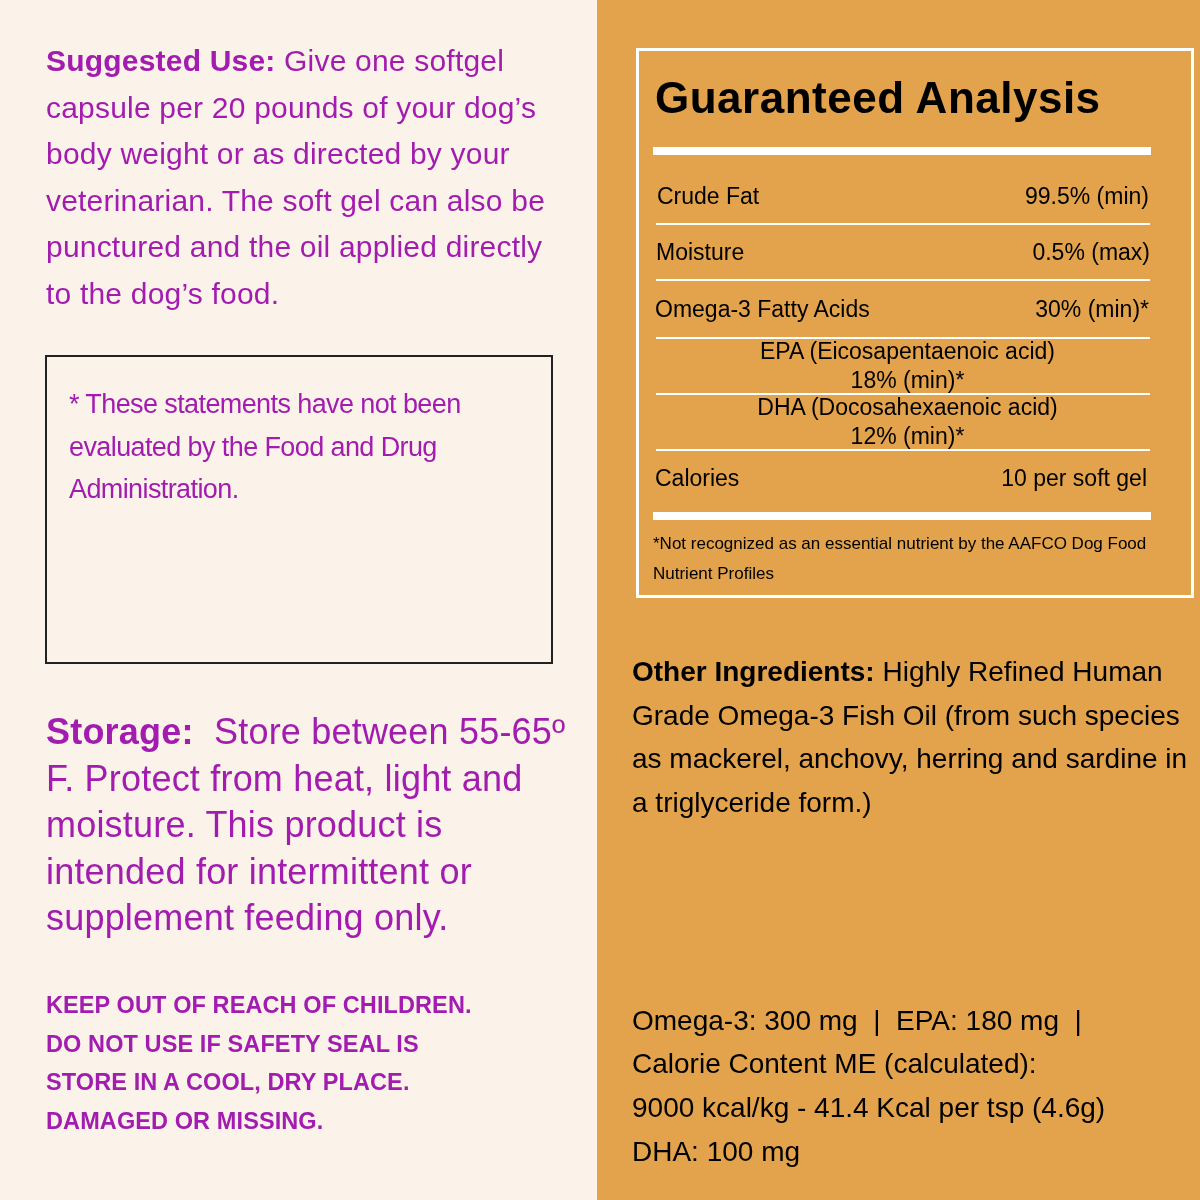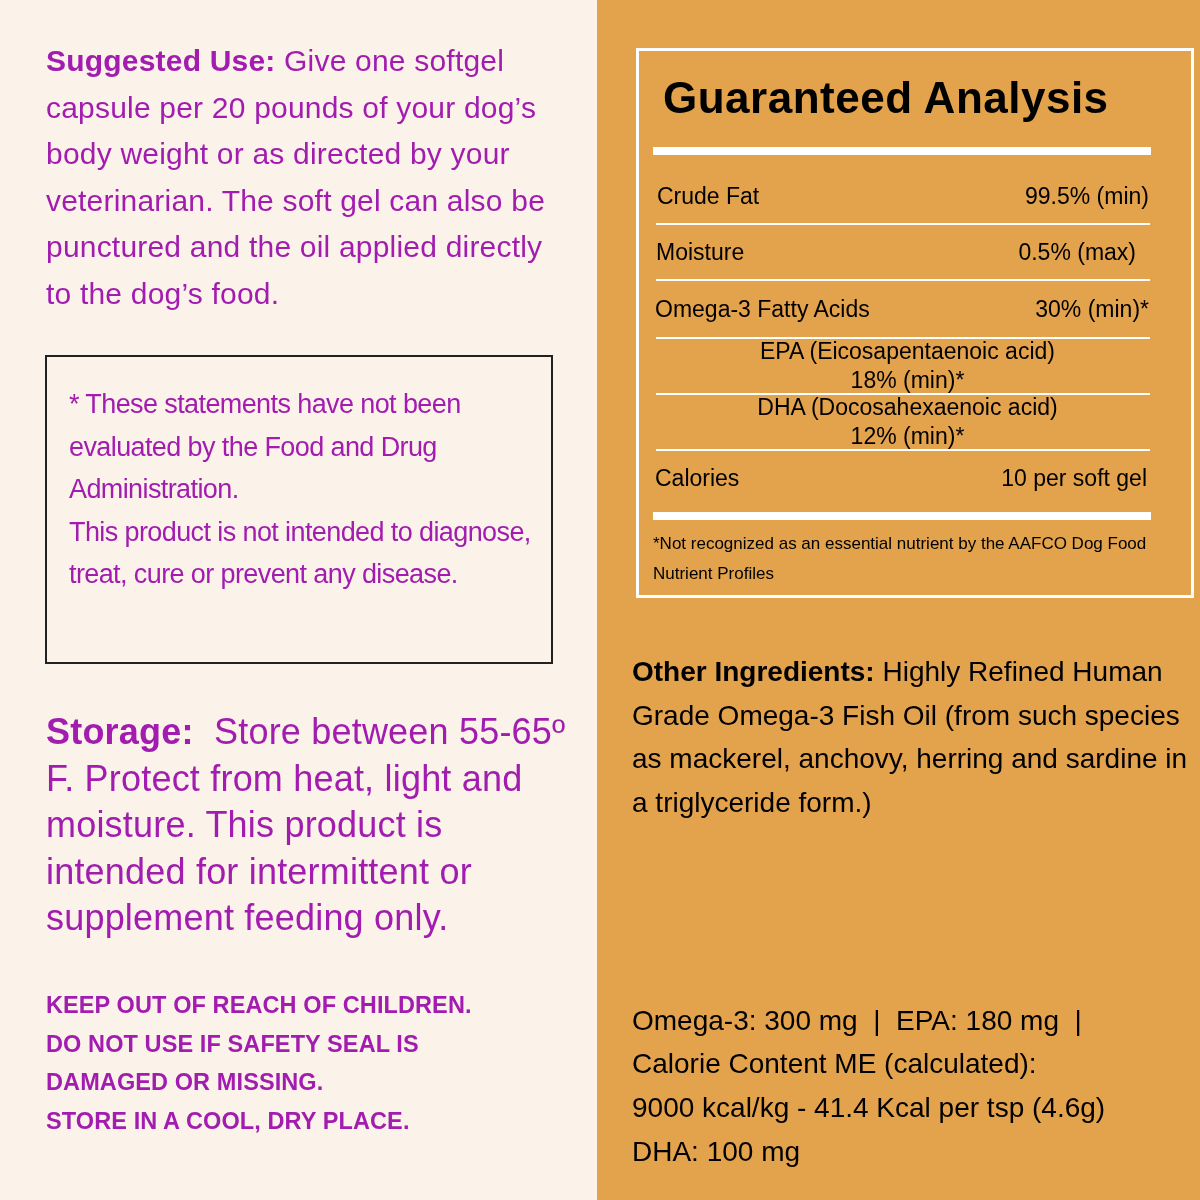--- a/index.html
+++ b/index.html
@@ -14,21 +14,21 @@
   .disclaimer { position:absolute; left:45px; top:355px; width:508px; height:309px; border:2px solid #222; box-sizing:border-box; }
   .disclaimer p { margin:0; position:absolute; left:22px; top:26px; width:470px; font-size:27px; line-height:42.5px; letter-spacing:-0.6px; }
 
   .storage { position:absolute; left:46px; top:709px; width:540px; font-size:36px; line-height:46.5px; letter-spacing:0.2px; }
   .storage b { font-weight:bold; }
 
   .warnings { position:absolute; left:46px; top:986px; width:540px; font-size:23.5px; line-height:38.5px; font-weight:bold; letter-spacing:0.1px; }
   .warnings div { white-space:nowrap; }
 
   .ga-box { position:absolute; left:636px; top:48px; width:558px; height:550px; border:3px solid #fff; box-sizing:border-box; }
-  .ga-title { position:absolute; left:16px; top:22px; font-size:44px; font-weight:bold; letter-spacing:0.5px; white-space:nowrap;margin-left:8px; }
+  .ga-title { position:absolute; left:16px; top:22px; font-size:44px; font-weight:bold; letter-spacing:0.5px; white-space:nowrap; }
   .ga-thick { position:absolute; left:14px; right:40px; height:8px; background:#fff; }
   .ga-row { position:absolute; left:18px; right:42px; height:56px; display:flex; justify-content:space-between; align-items:center; font-size:23px; }
   .ga-row.indent { left:25px; right:40px;flex-direction:column; }
   .ga-sep { position:absolute; left:17px; right:41px; height:2px; background:#fff; }
   .ga-foot { position:absolute; left:14px; top:478px; width:500px; font-size:17px; line-height:29.5px; }
 
   .ingredients { position:absolute; left:632px; top:650px; width:560px; font-size:28px; line-height:43.5px; }
   .ingredients b { font-weight:bold; }
   .amounts { position:absolute; left:632px; top:912px; width:560px; font-size:28px; line-height:43.5px; white-space:pre; }
   .calories { position:absolute; left:632px; top:1042px; width:560px; font-size:28px; line-height:43.5px; }
@@ -36,46 +36,46 @@
 </style>
 </head>
 <body>
 
 <div class="page">
 
   <section class="left">
     <p class="suggested" style="margin:0"><b>Suggested Use:</b><span> Give one softgel capsule per 20 pounds of your dog’s body weight or as directed by your veterinarian. The soft gel can also be punctured and the oil applied directly to the dog’s food.</span></p>
 
     <div class="disclaimer">
-      <p><span>* These statements have not been evaluated by the Food and Drug Administration.</span><br><span>This product is not intended to diagnose, treat, cure or prevent any disease.</span></p>
+      <p><span>* These statements have not been evaluated by the Food and Drug Administration.</span><br></p>
     </div>
 
     <p class="storage" style="margin:0"><b>Storage:</b><span style="white-space:pre-wrap">  Store between 55-65º F. Protect from heat, light and moisture. This product is intended for intermittent or supplement feeding only.</span></p>
 
     <div class="warnings">
       <div>KEEP OUT OF REACH OF CHILDREN.</div>
       <div>DO NOT USE IF SAFETY SEAL IS</div>
+      <div>STORE IN A COOL, DRY PLACE.</div>
       <div>DAMAGED OR MISSING.</div>
-      <div>STORE IN A COOL, DRY PLACE.</div>
     </div>
   </section>
 
   <section class="right"></section>
 
   <div class="ga-box">
     <div class="ga-title">Guaranteed Analysis</div>
     <div class="ga-thick" style="top:96px"></div>
 
     <div class="ga-row" style="top:117px">
       <span>Crude Fat</span>
       <span>99.5% (min)</span>
     </div>
     <div class="ga-sep" style="top:172px"></div>
 
-    <div class="ga-row" style="top:173px; left:17px; right:55px">
+    <div class="ga-row" style="top:173px; left:17px; right:41px">
       <span>Moisture</span>
       <span>0.5% (max)</span>
     </div>
     <div class="ga-sep" style="top:228px"></div>
 
     <div class="ga-row" style="top:230px; left:16px; right:42px">
       <span>Omega-3 Fatty Acids</span>
       <span>30% (min)*</span>
     </div>
     <div class="ga-sep" style="top:286px"></div>

